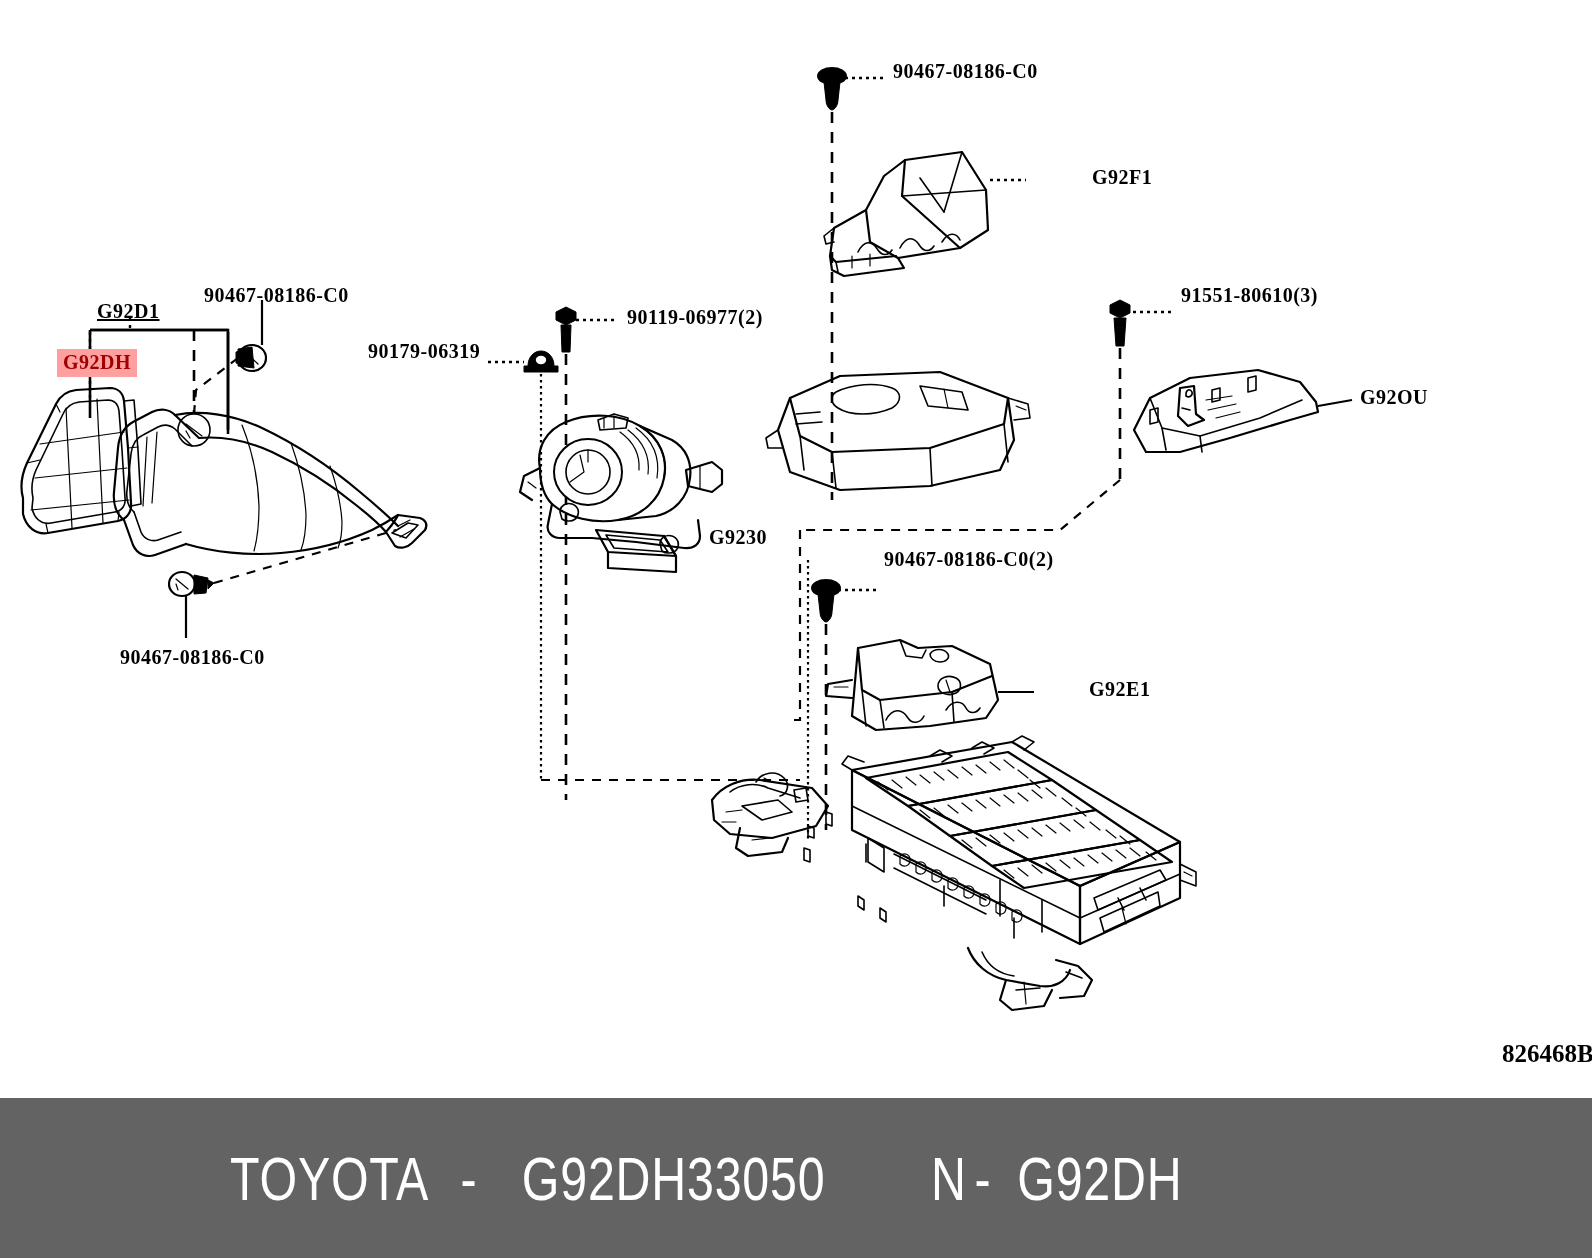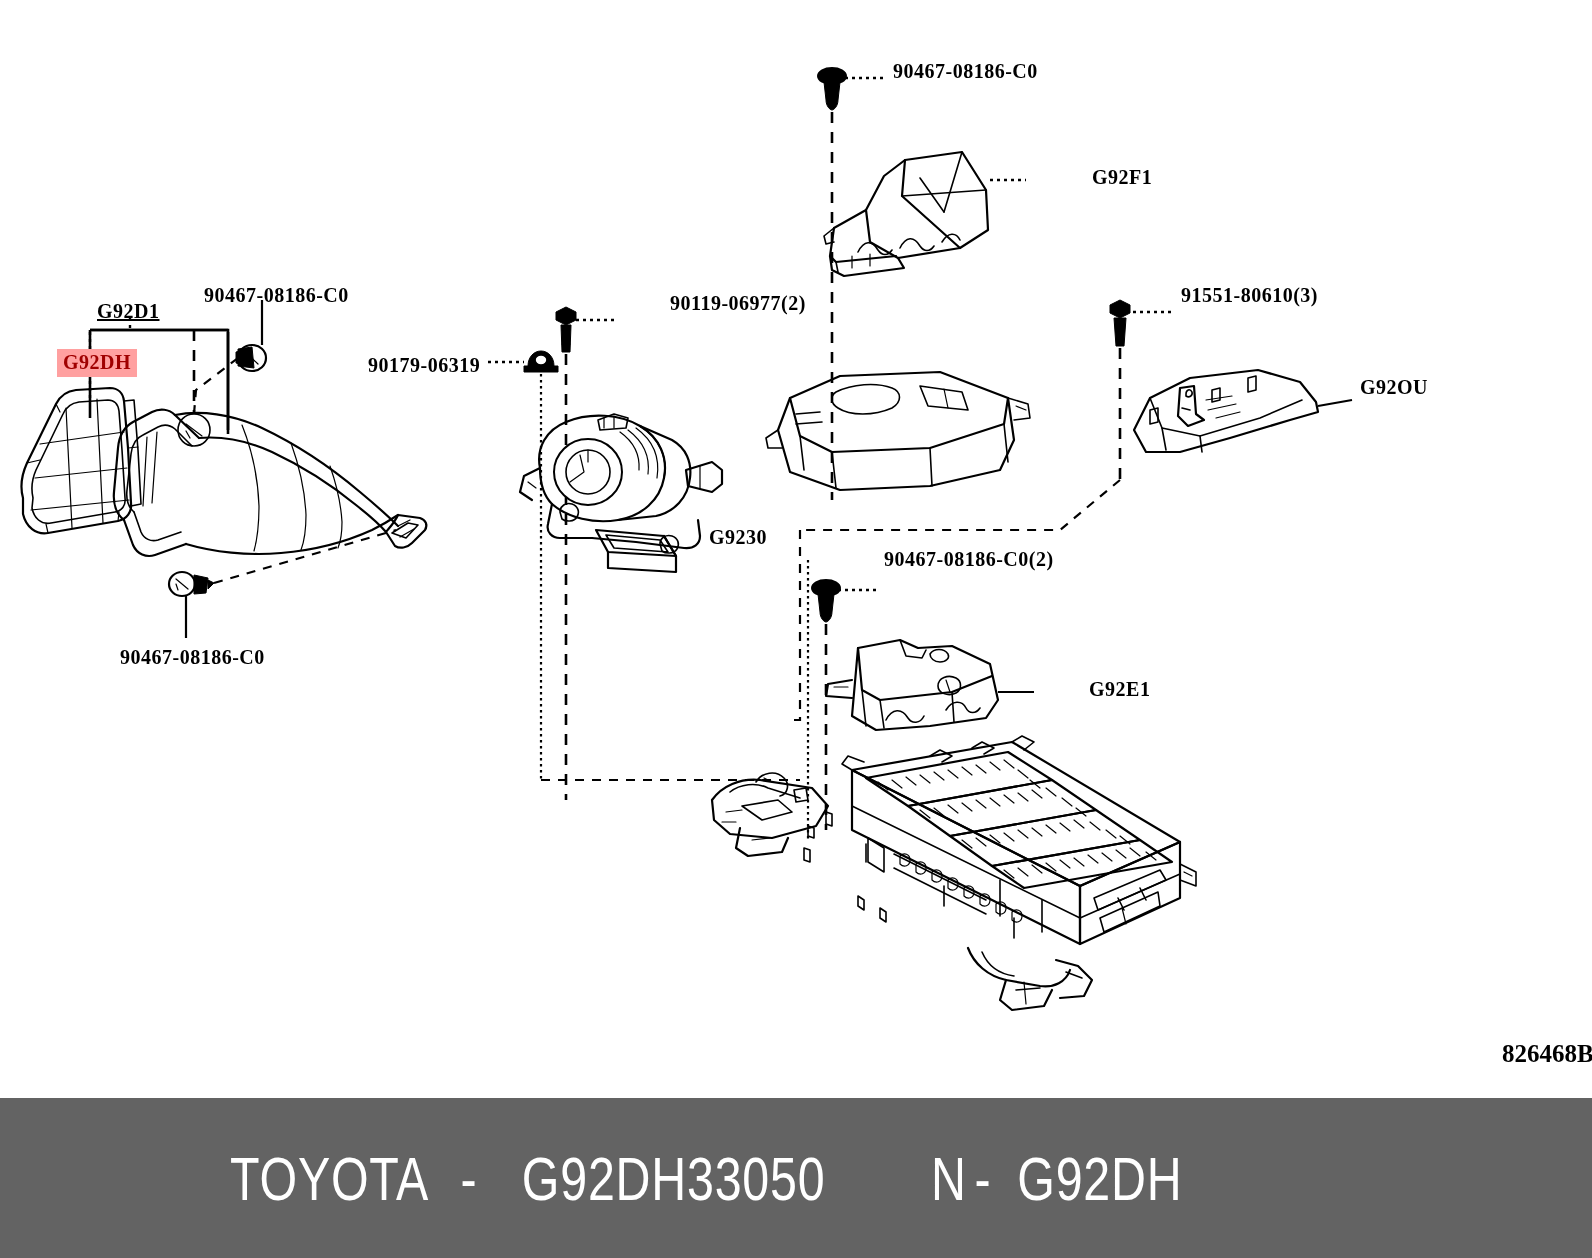--- a/index.html
+++ b/index.html
@@ -527,27 +527,27 @@
         <path class="sf" d="M826 812 L832 814 L832 826 L826 824 Z"></path>
       </g>
     </g>
 
   </svg>
 
   <div class="lbl" style="left:97px;  top:300px;text-decoration:underline;">G92D1</div>
   <div class="lbl hl" style="left:57px;  top:349px;">G92DH</div>
   <div class="lbl" style="left:204px; top:284px;">90467-08186-C0</div>
   <div class="lbl" style="left:120px; top:646px;">90467-08186-C0</div>
-  <div class="lbl" style="left:368px; top:354px;">90179-06319</div>
-  <div class="lbl" style="left:627px; top:292px;margin-left:43px;">90119-06977(2)</div>
+  <div class="lbl" style="left:368px; top:340px;">90179-06319</div>
+  <div class="lbl" style="left:627px; top:306px;">90119-06977(2)</div>
   <div class="lbl" style="left:709px; top:526px;text-align:right;">G9230</div>
   <div class="lbl" style="left:893px; top:60px;">90467-08186-C0</div>
   <div class="lbl" style="left:1092px;top:166px;">G92F1</div>
   <div class="lbl" style="left:1181px;top:284px;">91551-80610(3)</div>
-  <div class="lbl" style="left:1360px;top:376px;">G92OU</div>
+  <div class="lbl" style="left:1360px;top:386px;">G92OU</div>
   <div class="lbl" style="left:884px; top:548px;">90467-08186-C0(2)</div>
   <div class="lbl" style="left:1089px;top:678px;">G92E1</div>
 
   <div class="drawno" style="left:1462px; top:1040px;">826468B</div>
 
   <div id="footerbar"></div>
   <div id="footertext">
     <span class="ftxt">TOYOTA</span>
     <span class="ftxt">-</span>
     <span class="ftxt">G92DH33050</span>

